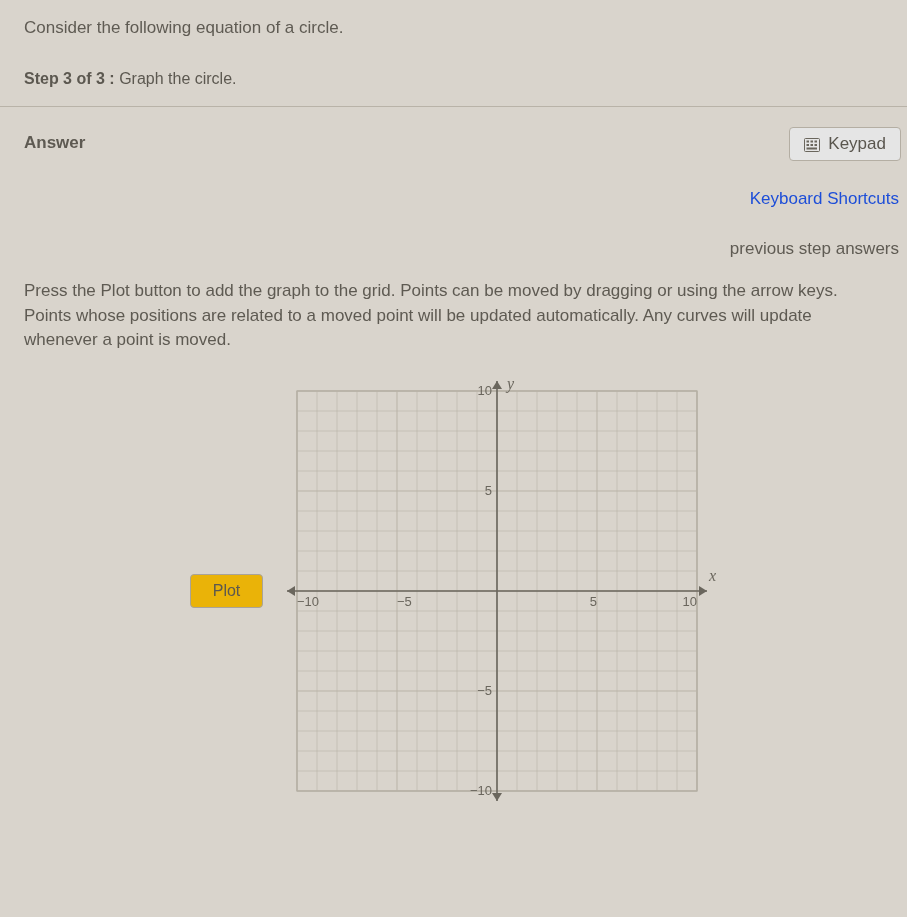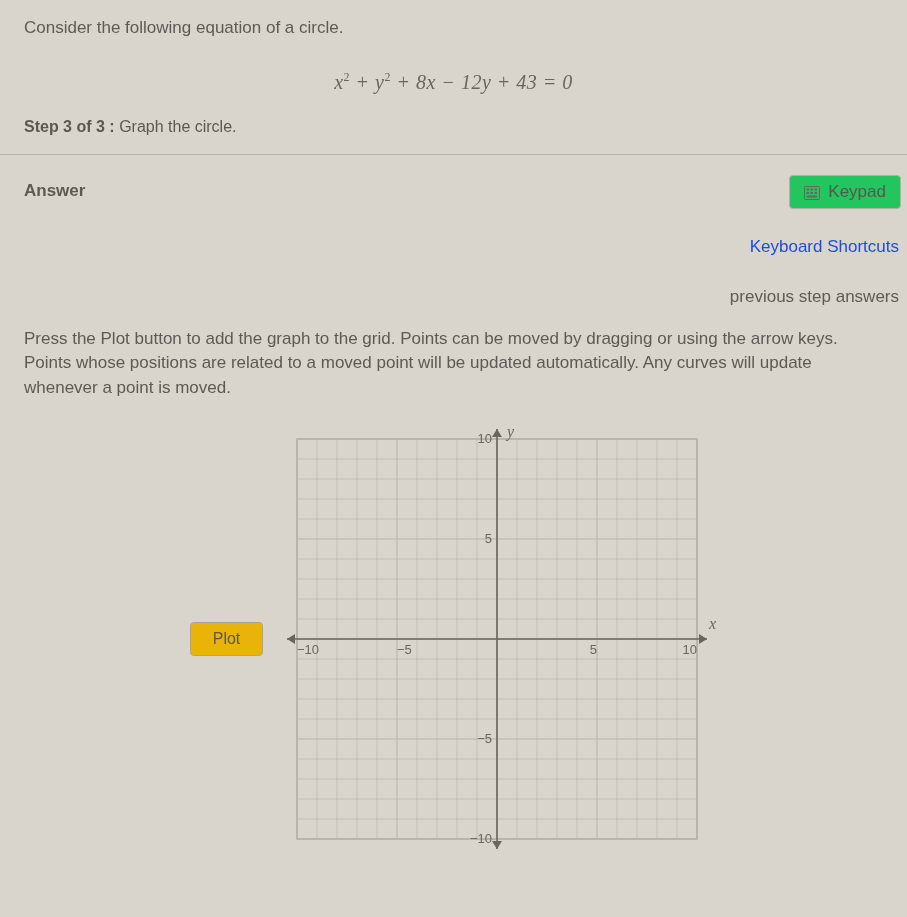--- a/index.html
+++ b/index.html
@@ -56,21 +56,21 @@
     padding-top: 6px;
   }
   .right-controls {
     text-align: right;
     padding-right: 4px;
   }
   .keypad-btn {
     display: inline-flex;
     align-items: center;
     gap: 8px;
-    background: #22c55e;
+    background: #e5e5e5;
     border: 1px solid #b4aea3;
     border-radius: 4px;
     padding: 6px 14px;
     font-size: 17px;
     color: #5a564e;
     cursor: pointer;
     margin-right: 2px;
   }
   .keypad-icon {
     display: inline-block;
@@ -128,23 +128,20 @@
     font-family: Arial, sans-serif;
     font-size: 13px;
     fill: #6a665d;
   }
 </style>
 </head>
 <body>
 
 <div class="question-section">
   <div class="prompt">Consider the following equation of a circle.</div>
-  <div class="equation">
-    <span>x</span><span class="sup">2</span> + <span>y</span><span class="sup">2</span> + 8<span>x</span> − 12<span>y</span> + 43 = 0
-  </div>
   <div class="step-line">
     <span class="bold">Step 3 of 3 :</span><span> Graph the circle.</span>
   </div>
 </div>
 
 <div class="divider"></div>
 
 <div class="answer-section">
   <div class="answer-header">
     <div class="answer-label">Answer</div>

